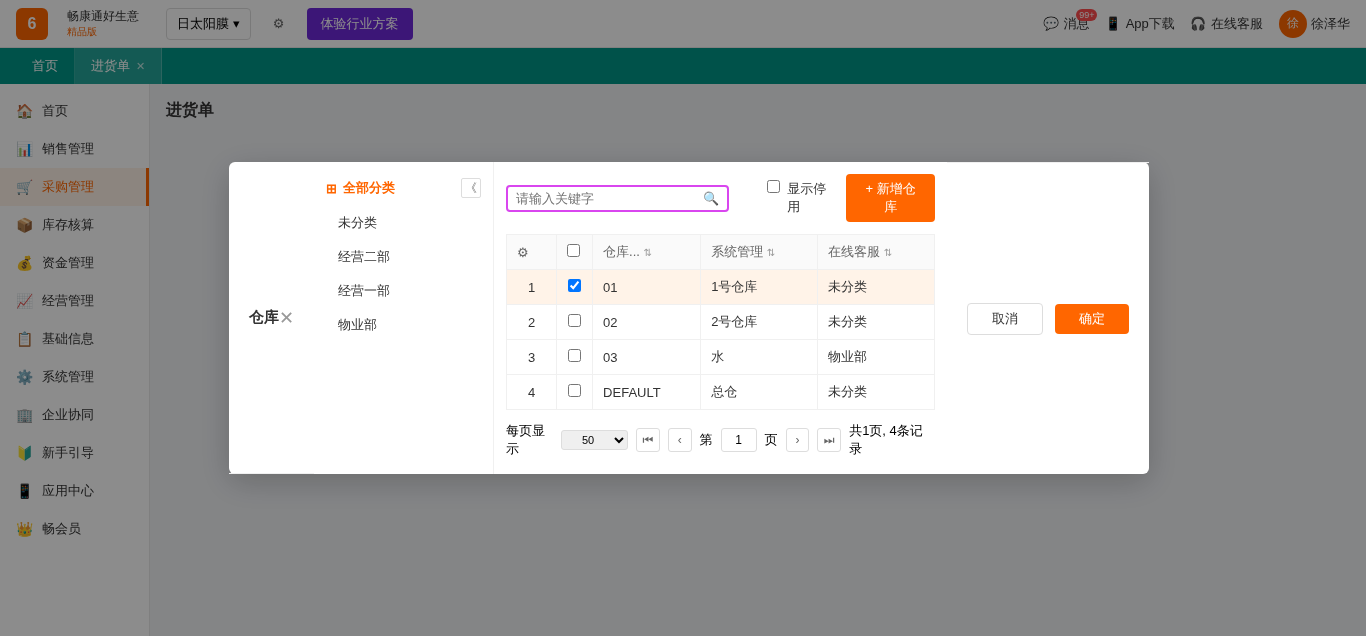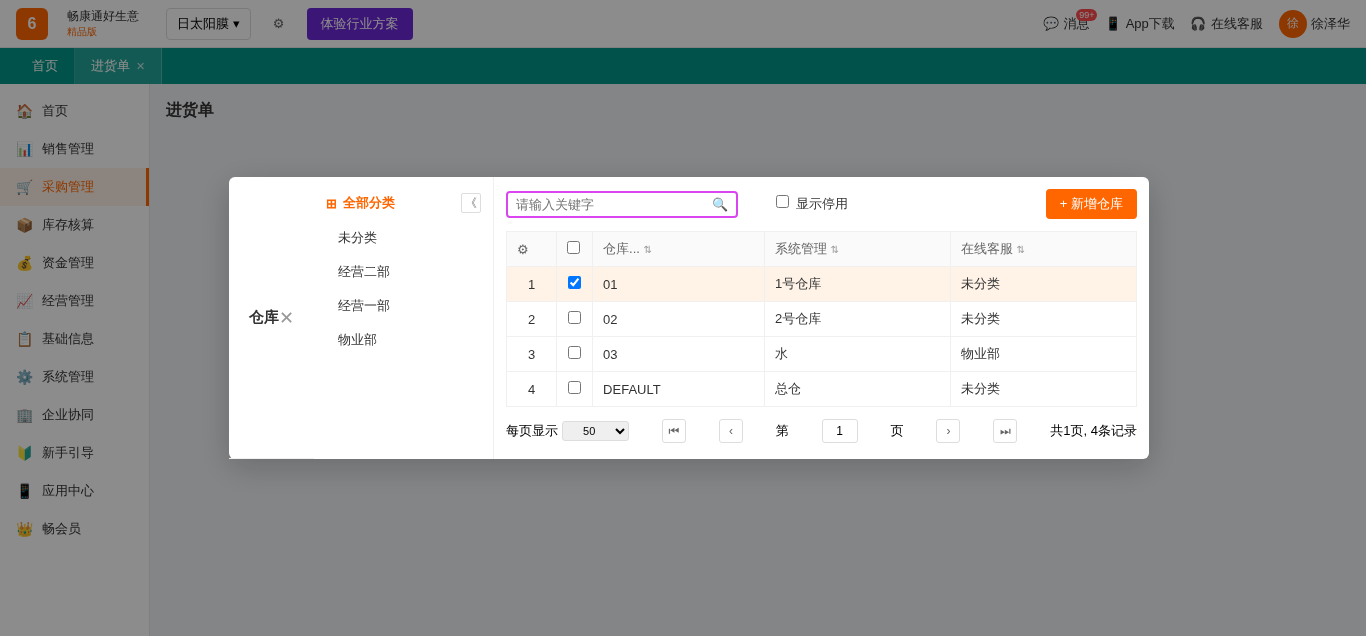--- a/index.html
+++ b/index.html
@@ -589,14 +589,18 @@
           <span>第</span>
           <input type="text" class="page-input" value="1" style="">
           <span>页</span>
           <div class="page-btn">›</div>
           <div class="page-btn">⏭</div>
           <span>共1页, 4条记录</span>
         </div>
       </div>
     </div>
 
+    <div class="modal-footer">
+      <button class="btn-cancel">取消</button>
+      <button class="btn-confirm">确定</button>
+    </div>
   </div>
 </div>
 
 </body></html>

